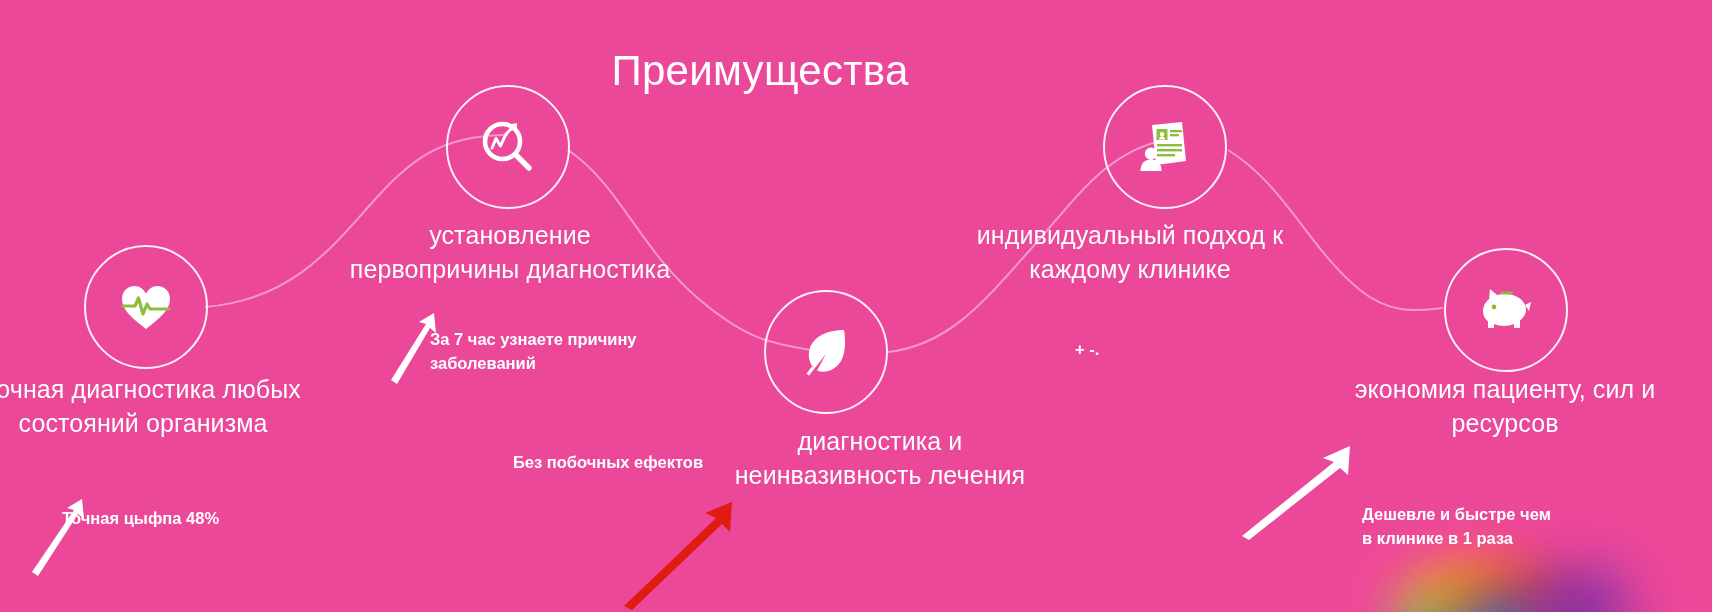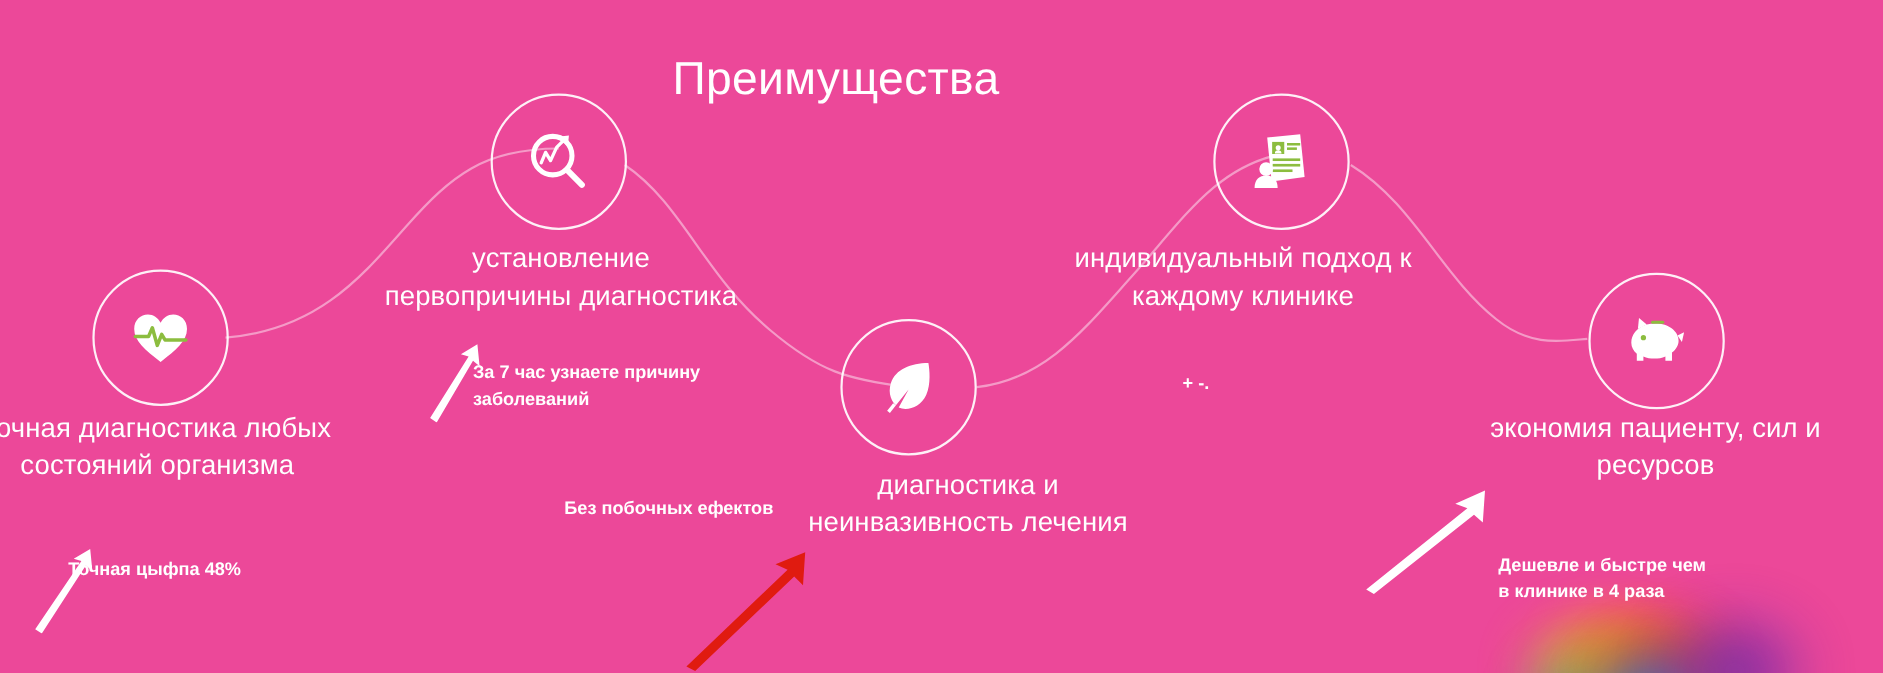--- a/index.html
+++ b/index.html
@@ -202,15 +202,15 @@
     <path fill="#e01b10" d="M4,106 L96,18 L85,13 L112,2 L110,32 L102,24 L12,110 Z"></path>
   </svg>
   <div class="note" style="left:513px;top:450px;width:220px;">Без побочных ефектов</div>
 
   <div class="note" style="left:1075px;top:337px;width:120px;">+ -.</div>
 
   <svg class="arrow" style="left:1238px;top:444px;width:126px;height:96px;" viewBox="0 0 126 96">
     <path fill="#ffffff" d="M4,92 L96,18 L85,14 L112,2 L110,31 L102,24 L11,96 Z"></path>
   </svg>
   <div class="note clip" style="left:1362px;top:502px;width:260px;height:52px;">Дешевле и быстре чем
-в клинике в 4 раза</div>
+в клинике в 1 раза</div>
 
 </div>
 
 </body></html>

